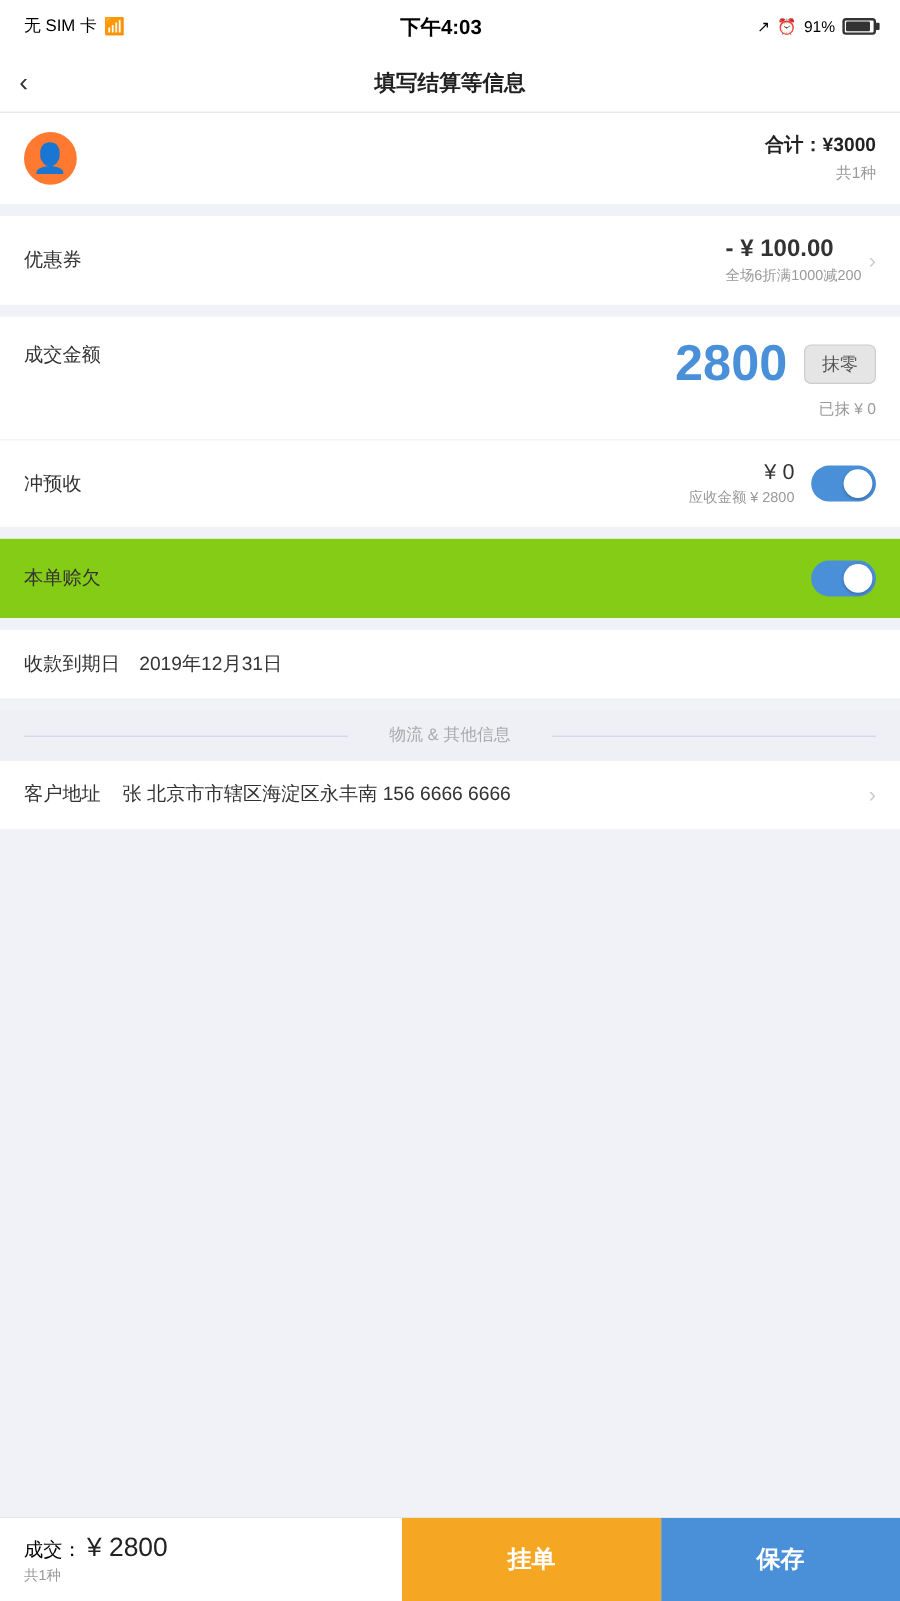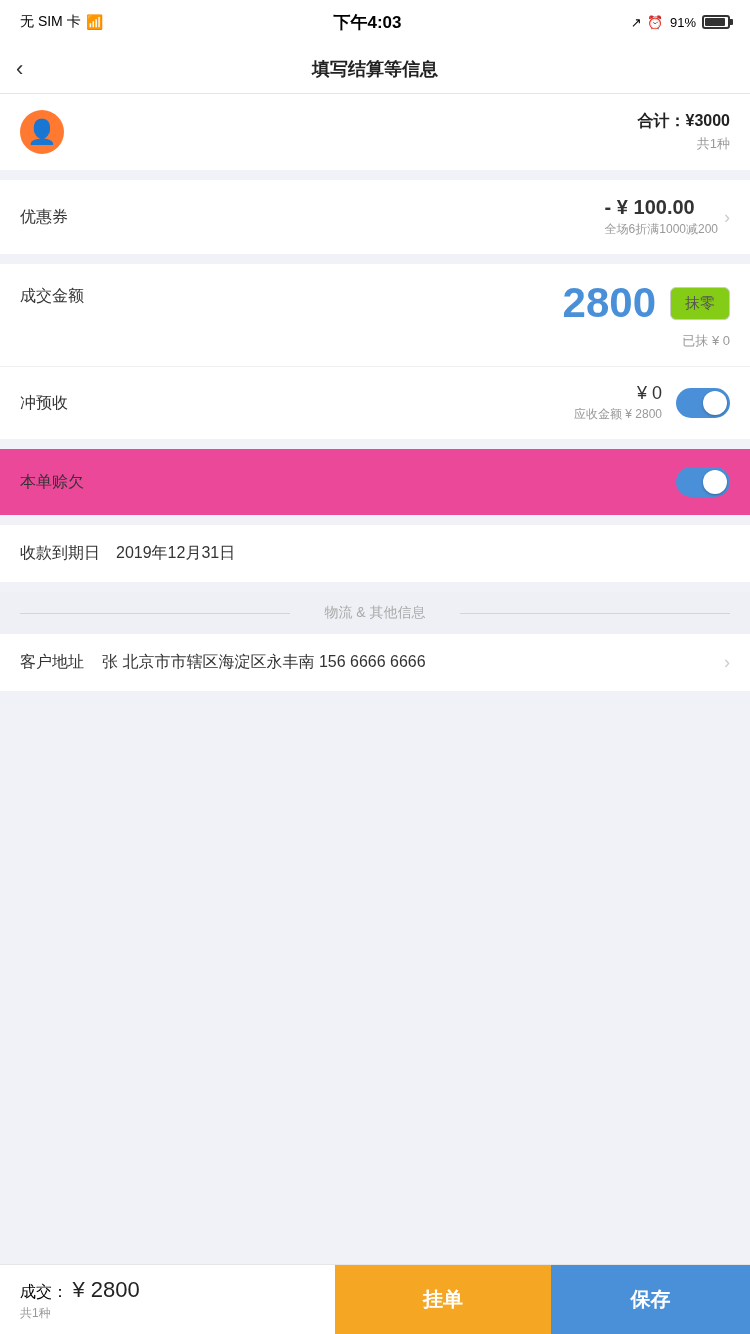--- a/index.html
+++ b/index.html
@@ -120,21 +120,21 @@
     }
     .deal-label { font-size: 16px; color: #333; padding-top: 4px; }
     .deal-right { display: flex; align-items: center; gap: 14px; }
     .deal-amount-val { font-size: 42px; font-weight: 700; color: #4A90D9; line-height: 1; }
     .erase-btn {
       border: 1px solid #ccc;
       border-radius: 6px;
       padding: 6px 14px;
       font-size: 15px;
       color: #555;
-      background: #84cc16;
+      background: #e5e5e5;
       cursor: pointer;
       white-space: nowrap;
       align-self: center;
     }
     .deal-sub { padding: 0 20px 16px; text-align: right; font-size: 13px; color: #999; }
 
     
     .rush-row {
       padding: 16px 20px;
       display: flex;
@@ -160,21 +160,21 @@
       position: absolute;
       top: 3px; right: 3px;
       width: 24px; height: 24px;
       background: #fff;
       border-radius: 50%;
       box-shadow: 0 1px 3px rgba(0,0,0,0.3);
     }
 
     
     .debit-section {
-      background: #ec4899;
+      background: #84cc16;
       margin-bottom: 10px;
       padding: 18px 20px;
       display: flex;
       align-items: center;
       justify-content: space-between;
     }
     .debit-label { font-size: 16px; color: #333; }
 
     
     .due-date-row {

